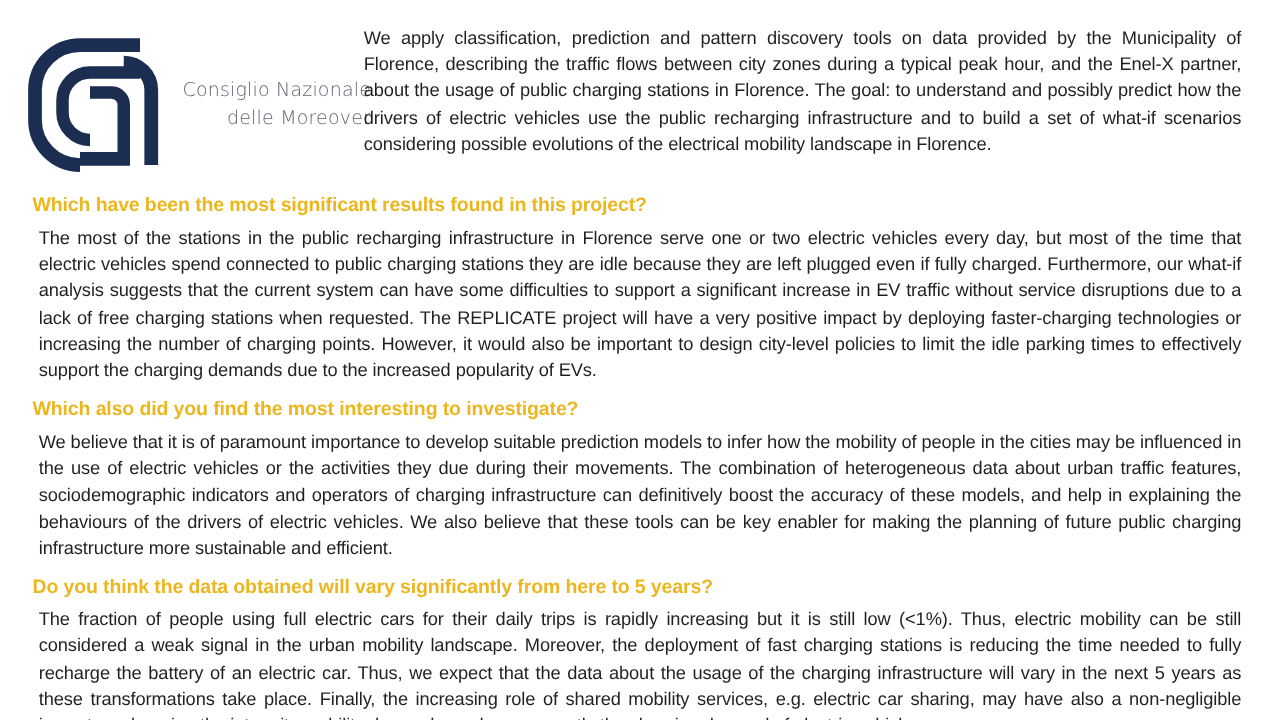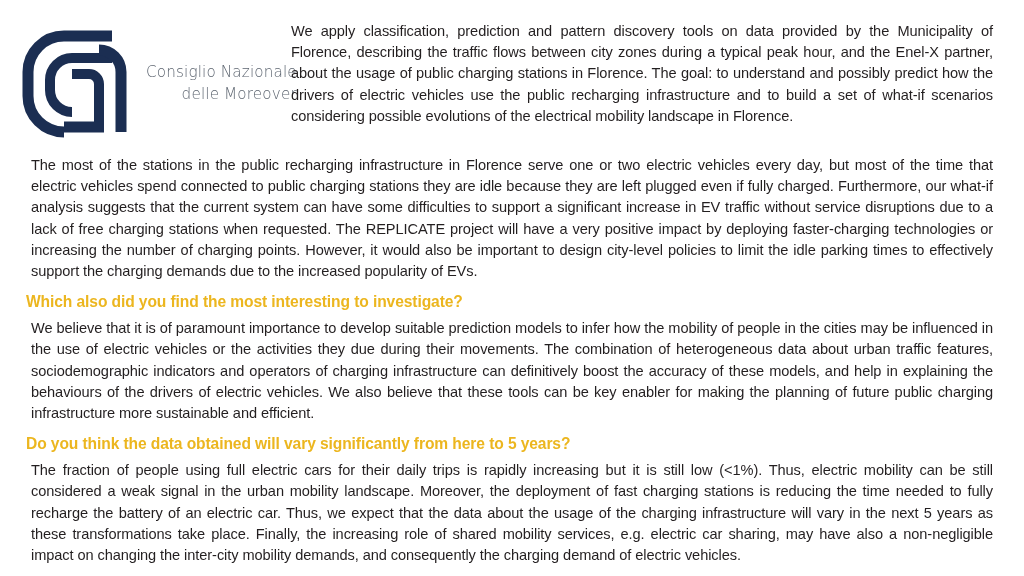--- a/index.html
+++ b/index.html
@@ -127,20 +127,21 @@
 
     <div class="header-text">
       <div class="a-body">We apply classification, prediction and pattern discovery tools on data provided by the Municipality of Florence, describing the traffic flows between city zones during a typical peak hour, and the Enel-X partner, about the usage of public charging stations in Florence. The goal: to understand and possibly predict how the drivers of electric vehicles use the public recharging infrastructure and to build a set of what-if scenarios considering possible evolutions of the electrical mobility landscape in Florence.</div>
     </div>
 
   </div>
 
   <div class="sections">
 
     <div class="section first-lower">
+      <div class="q-heading">Which have been the most significant results found in this project?</div>
       <div class="a-body">The most of the stations in the public recharging infrastructure in Florence serve one or two electric vehicles every day, but most of the time that electric vehicles spend connected to public charging stations they are idle because they are left plugged even if fully charged. Furthermore, our what-if analysis suggests that the current system can have some difficulties to support a significant increase in EV traffic without service disruptions due to a lack of free charging stations when requested. The REPLICATE project will have a very positive impact by deploying faster-charging technologies or increasing the number of charging points. However, it would also be important to design city-level policies to limit the idle parking times to effectively support the charging demands due to the increased popularity of EVs.</div>
     </div>
 
     <div class="section">
       <div class="q-heading">Which also did you find the most interesting to investigate?</div>
       <div class="a-body">We believe that it is of paramount importance to develop suitable prediction models to infer how the mobility of people in the cities may be influenced in the use of electric vehicles or the activities they due during their movements. The combination of heterogeneous data about urban traffic features, sociodemographic indicators and operators of charging infrastructure can definitively boost the accuracy of these models, and help in explaining the behaviours of the drivers of electric vehicles. We also believe that these tools can be key enabler for making the planning of future public charging infrastructure more sustainable and efficient.</div>
     </div>
 
     <div class="section">
       <div class="q-heading">Do you think the data obtained will vary significantly from here to 5 years?</div>

